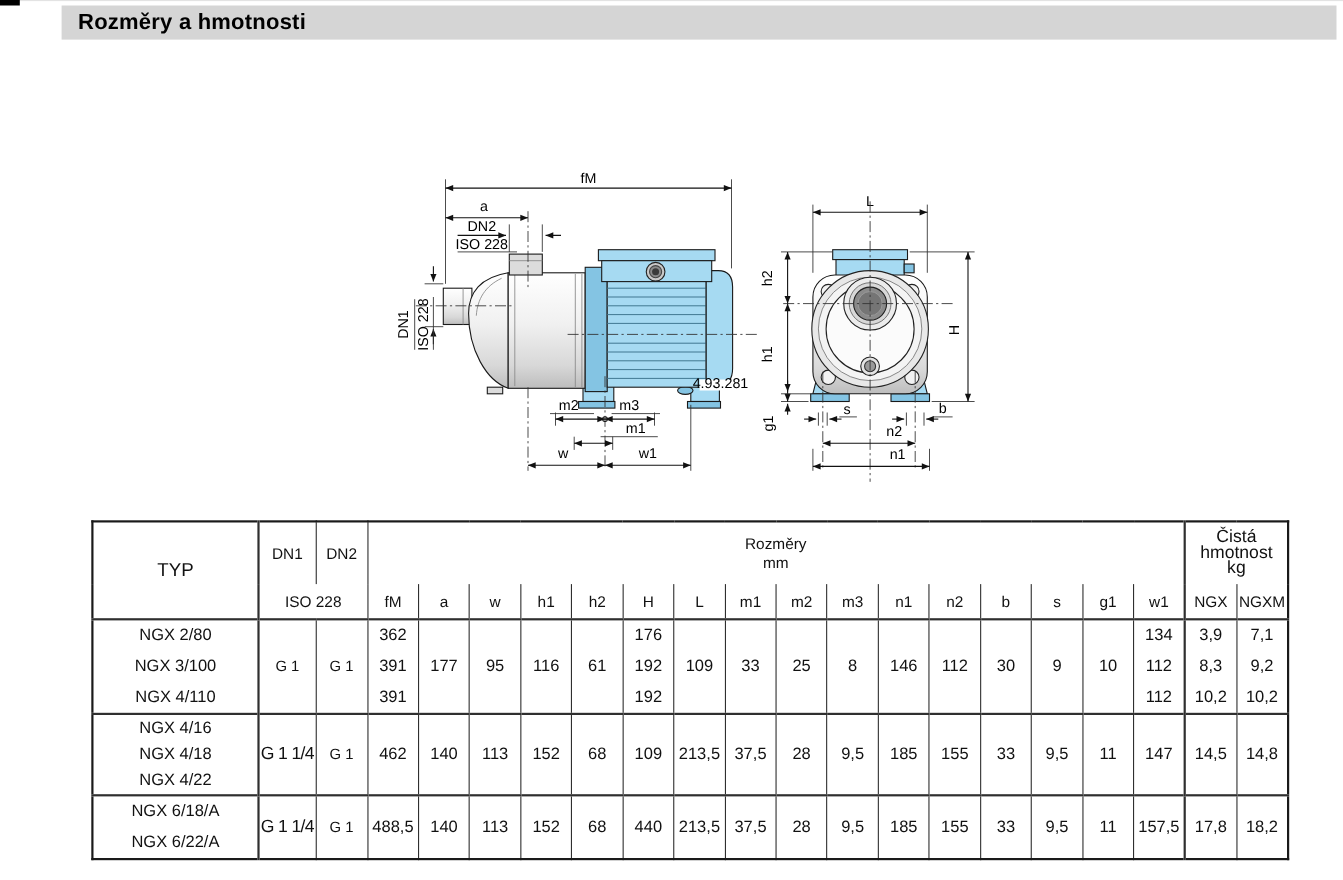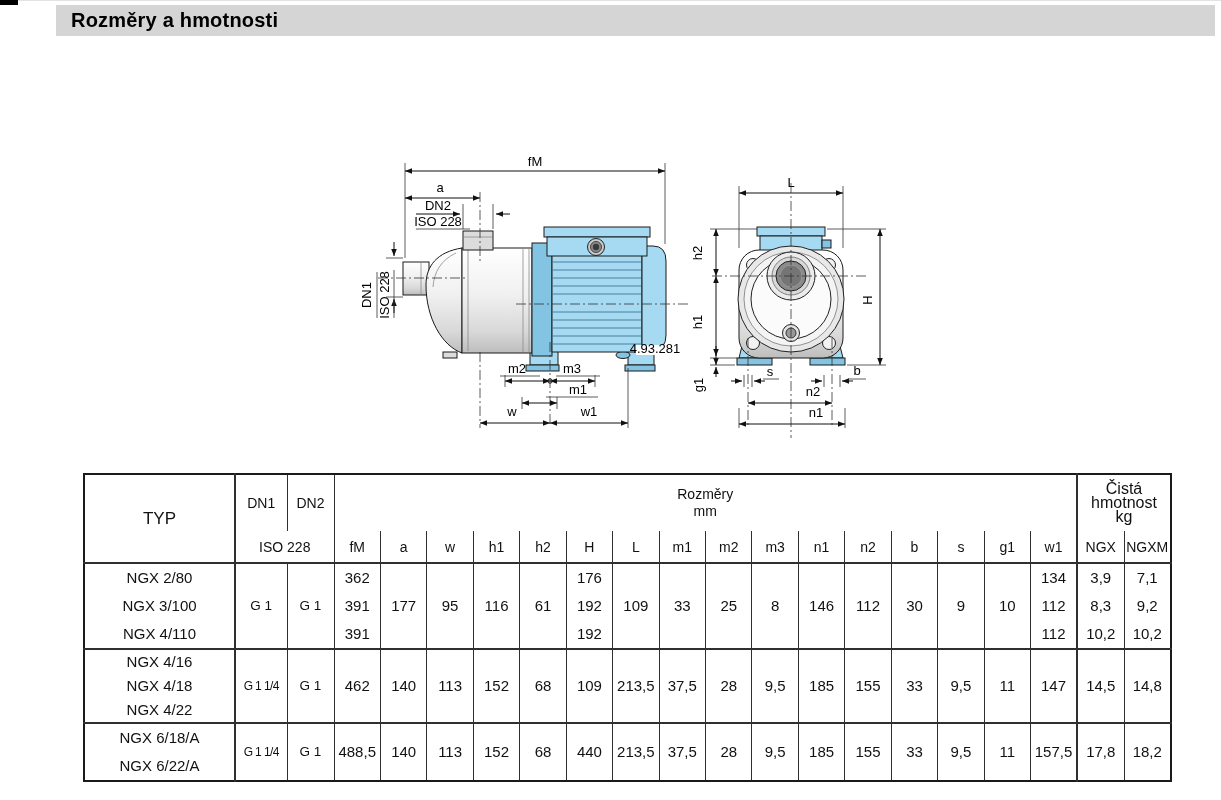--- a/index.html
+++ b/index.html
@@ -33,21 +33,21 @@
   tr.g3 { height:58px; }  tr.g3 td { line-height:28px; }
   td.typ { text-align:left; padding-left:8px; font-weight:bold; white-space:pre-line; font-size:15px; }
   .ml { white-space:pre-line; }
   th.typh { font-size:17px; }
   th.dn { vertical-align:bottom; padding-bottom:2px; font-size:14px; }
   th.iso { font-size:14px; }
   th.dimcol { font-size:14px; }
   th.dimshead { font-size:14px; line-height:17px; white-space:pre-line; padding-right:160px; vertical-align:middle;margin-top:48px; }
   th.weighthead { font-size:16px; line-height:14px; white-space:pre-line; }
   td.dnc { font-size:13.5px; }
-  td.dnc.small { font-size:12px; letter-spacing:-0.6px; }
+  td.dnc.small { font-size:16px; letter-spacing:-0.6px; }
 
   
   svg text { font-family:"Liberation Sans", sans-serif; fill:#000; font-size:13px; text-anchor:middle; }
   .metal  { fill:url(#gMetal); stroke:#1a1a1a; stroke-width:1; }
   .metal3 { fill:#dcdcdc; stroke:#1a1a1a; stroke-width:1; }
   .blue   { fill:#a6daf2; stroke:#1a1a1a; stroke-width:1; }
   .blue2  { fill:#84c4e3; stroke:#1a1a1a; stroke-width:1; }
   .fin  { stroke:#3f7690; stroke-width:0.9; fill:none; }
   .thin { stroke:#8a8a8a; stroke-width:0.8; fill:none; }
   .dim  { stroke:#111; stroke-width:1; fill:none; }

